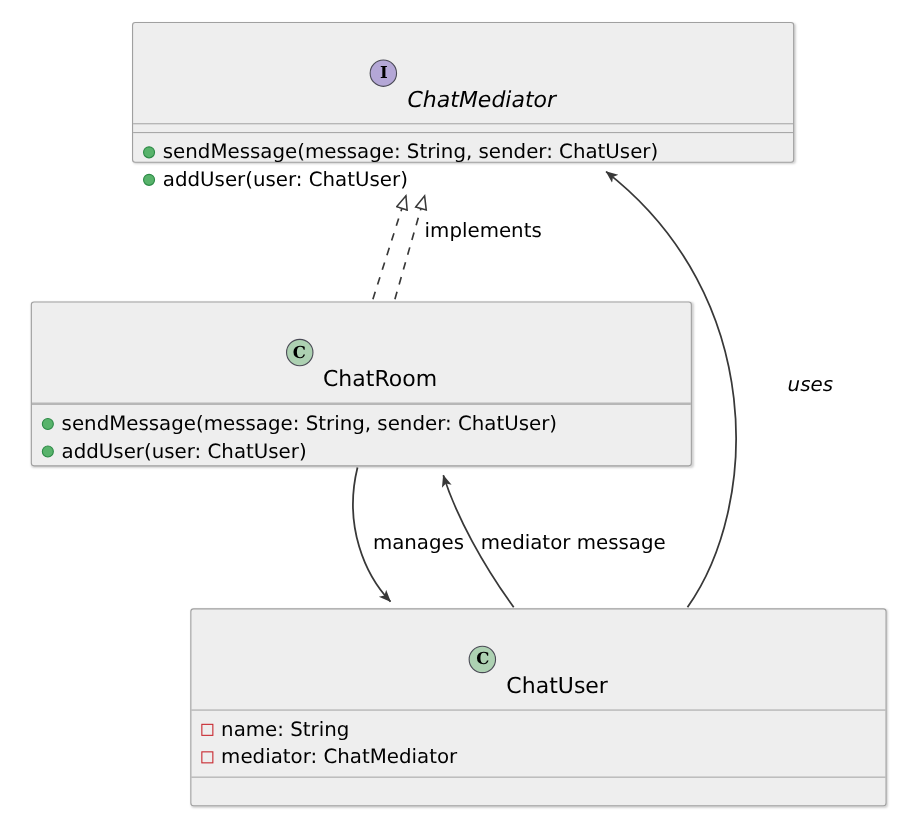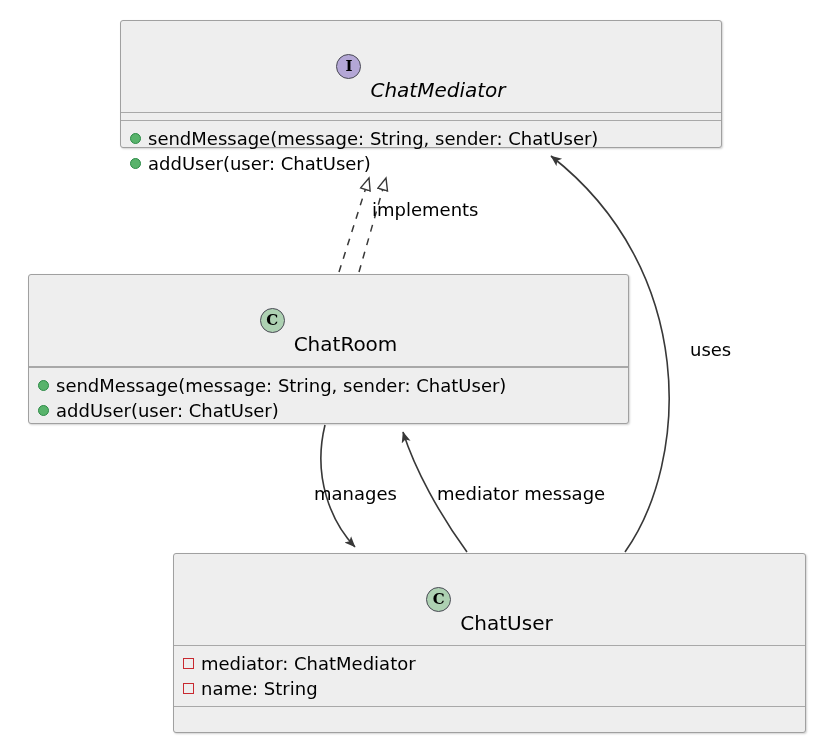--- a/index.html
+++ b/index.html
@@ -177,28 +177,28 @@
 
 <div class="uml-box" style="left:173px; top:553px; width:633px; height:180px;">
   <div class="uml-header">
     <span class="stereotype-icon icon-class">C</span>
     <span class="class-title">ChatUser</span>
   </div>
   <div class="uml-divider"></div>
   <div class="uml-compartment">
     <div class="member-row">
       <span class="vis-marker vis-private"></span>
+      <span class="member-text">name: String</span>
+    </div>
+    <div class="member-row">
+      <span class="vis-marker vis-private"></span>
       <span class="member-text">mediator: ChatMediator</span>
     </div>
-    <div class="member-row">
-      <span class="vis-marker vis-private"></span>
-      <span class="member-text">name: String</span>
-    </div>
   </div>
   <div class="uml-divider"></div>
   <div class="uml-compartment">
   </div>
 </div>
 
-<span class="edge-label" style="left:372px; top:199px;">implements</span>
-<span class="edge-label" style="left:314px; top:483px;">manages</span>
+<span class="edge-label" style="left:386px; top:199px;">implements</span>
+<span class="edge-label" style="left:339px; top:483px;">manages</span>
 <span class="edge-label" style="left:437px; top:483px;">mediator message</span>
-<span class="edge-label" style="left:690px; top:339px;">uses</span>
+<span class="edge-label" style="left:716px; top:339px;font-style:italic;">uses</span>
 
 </body></html>

